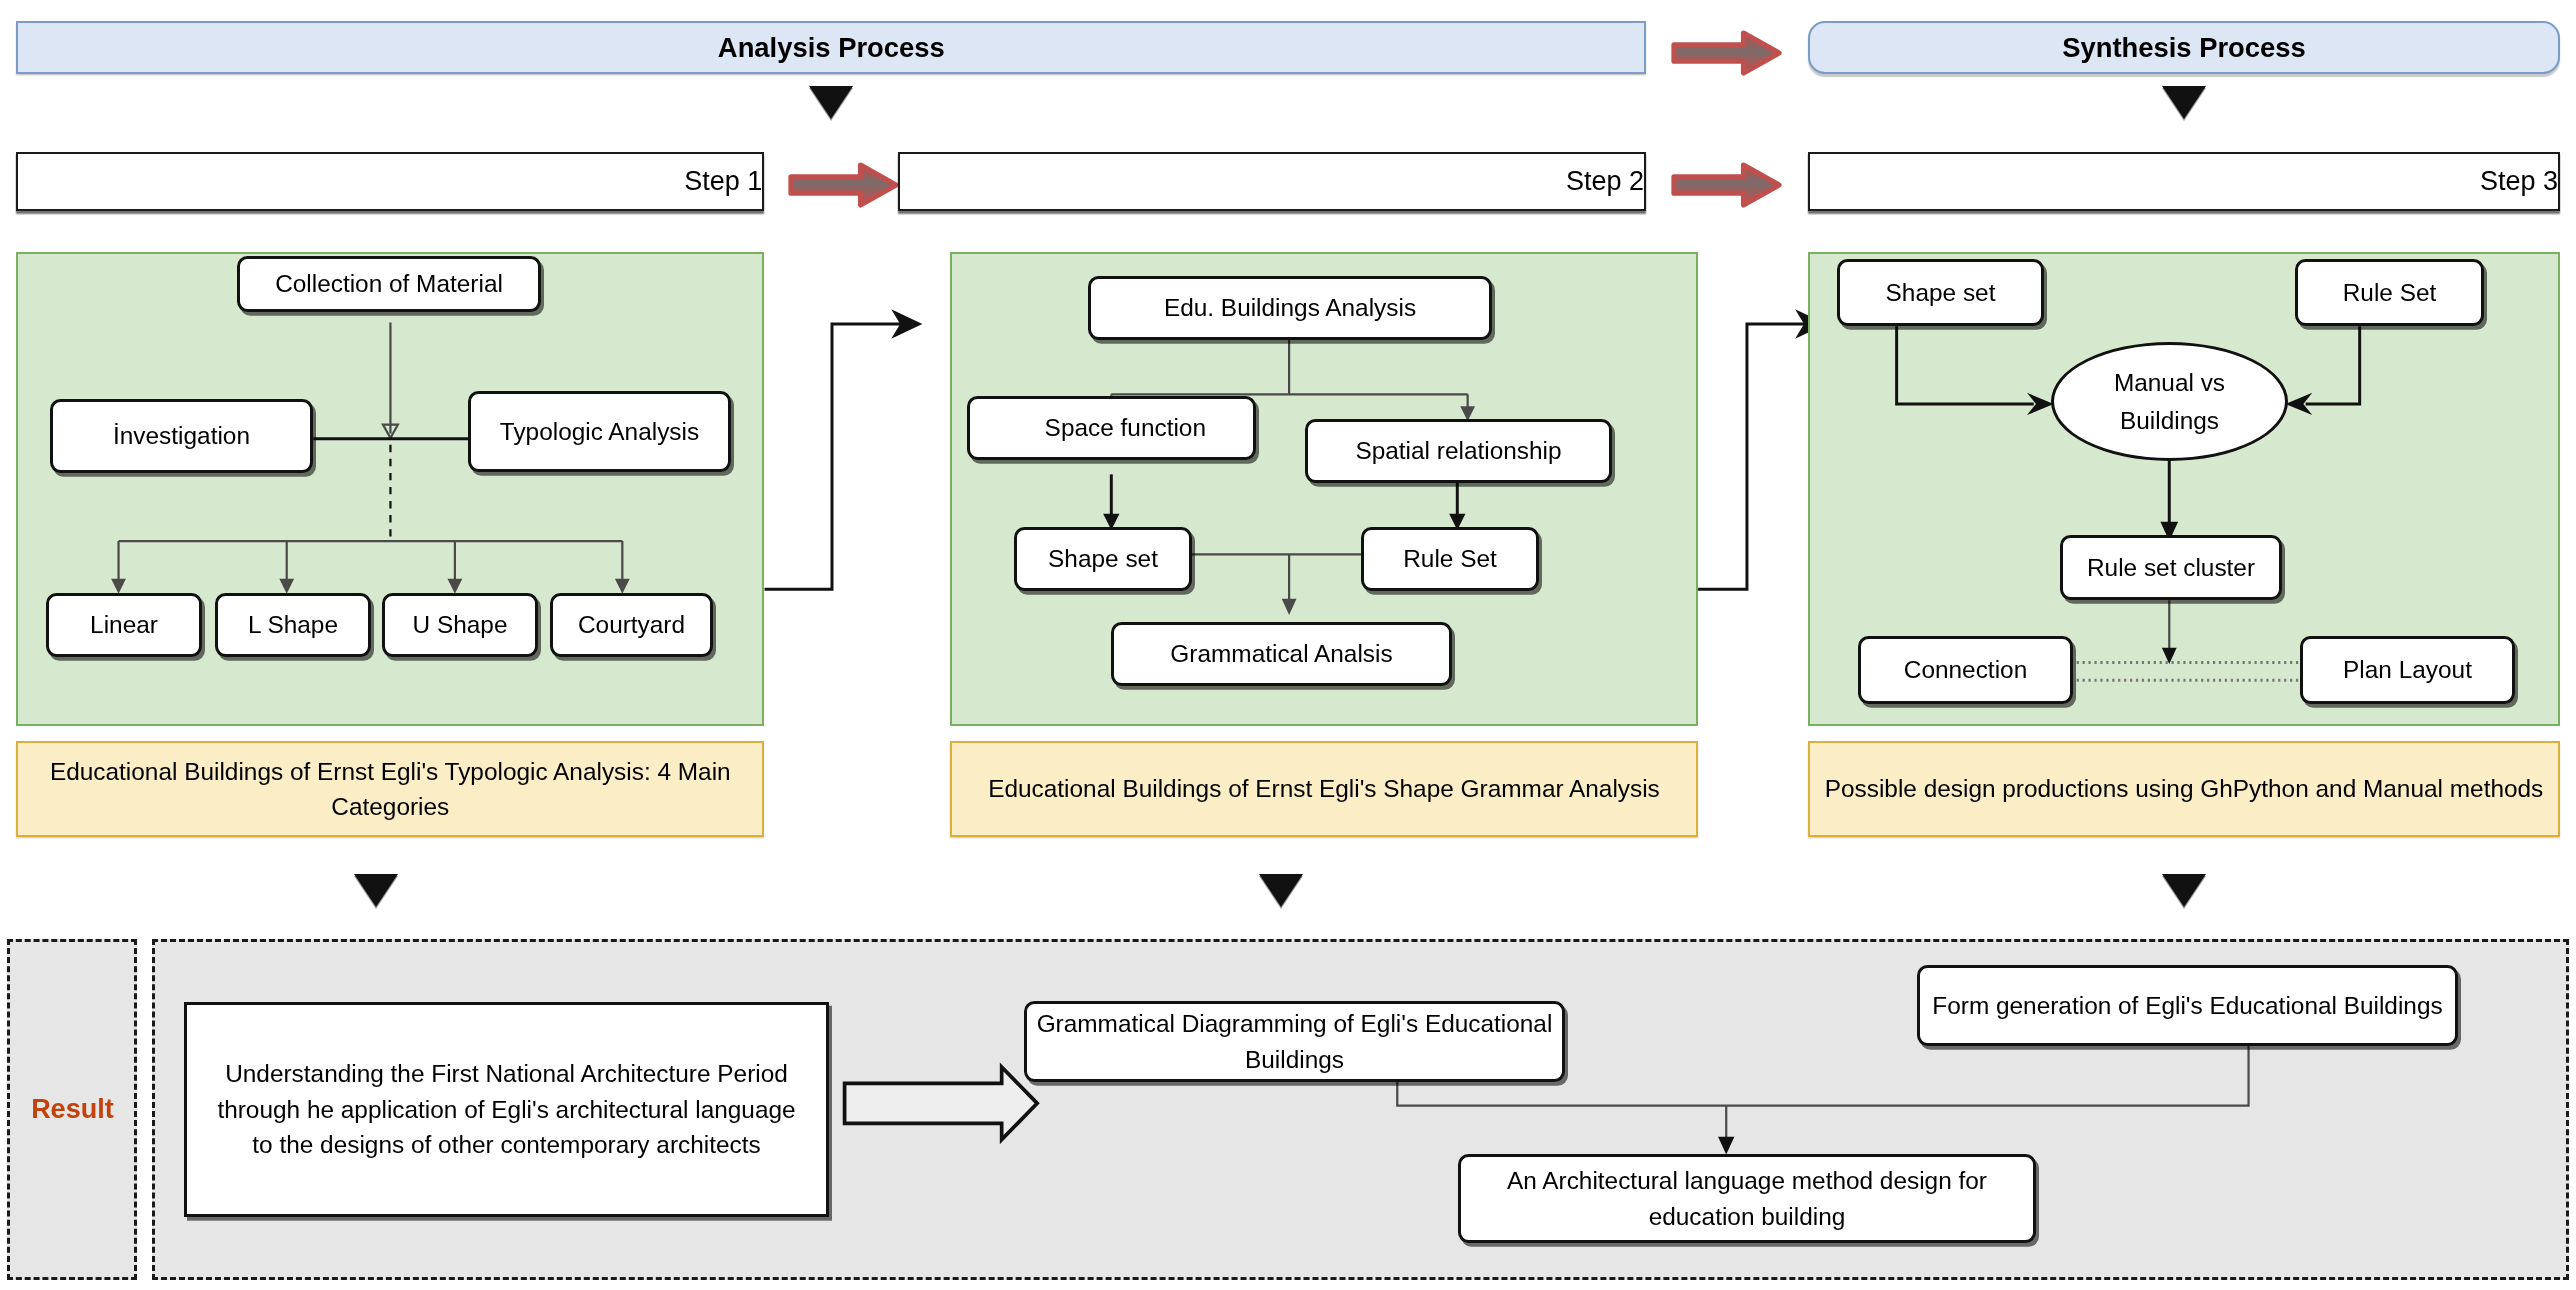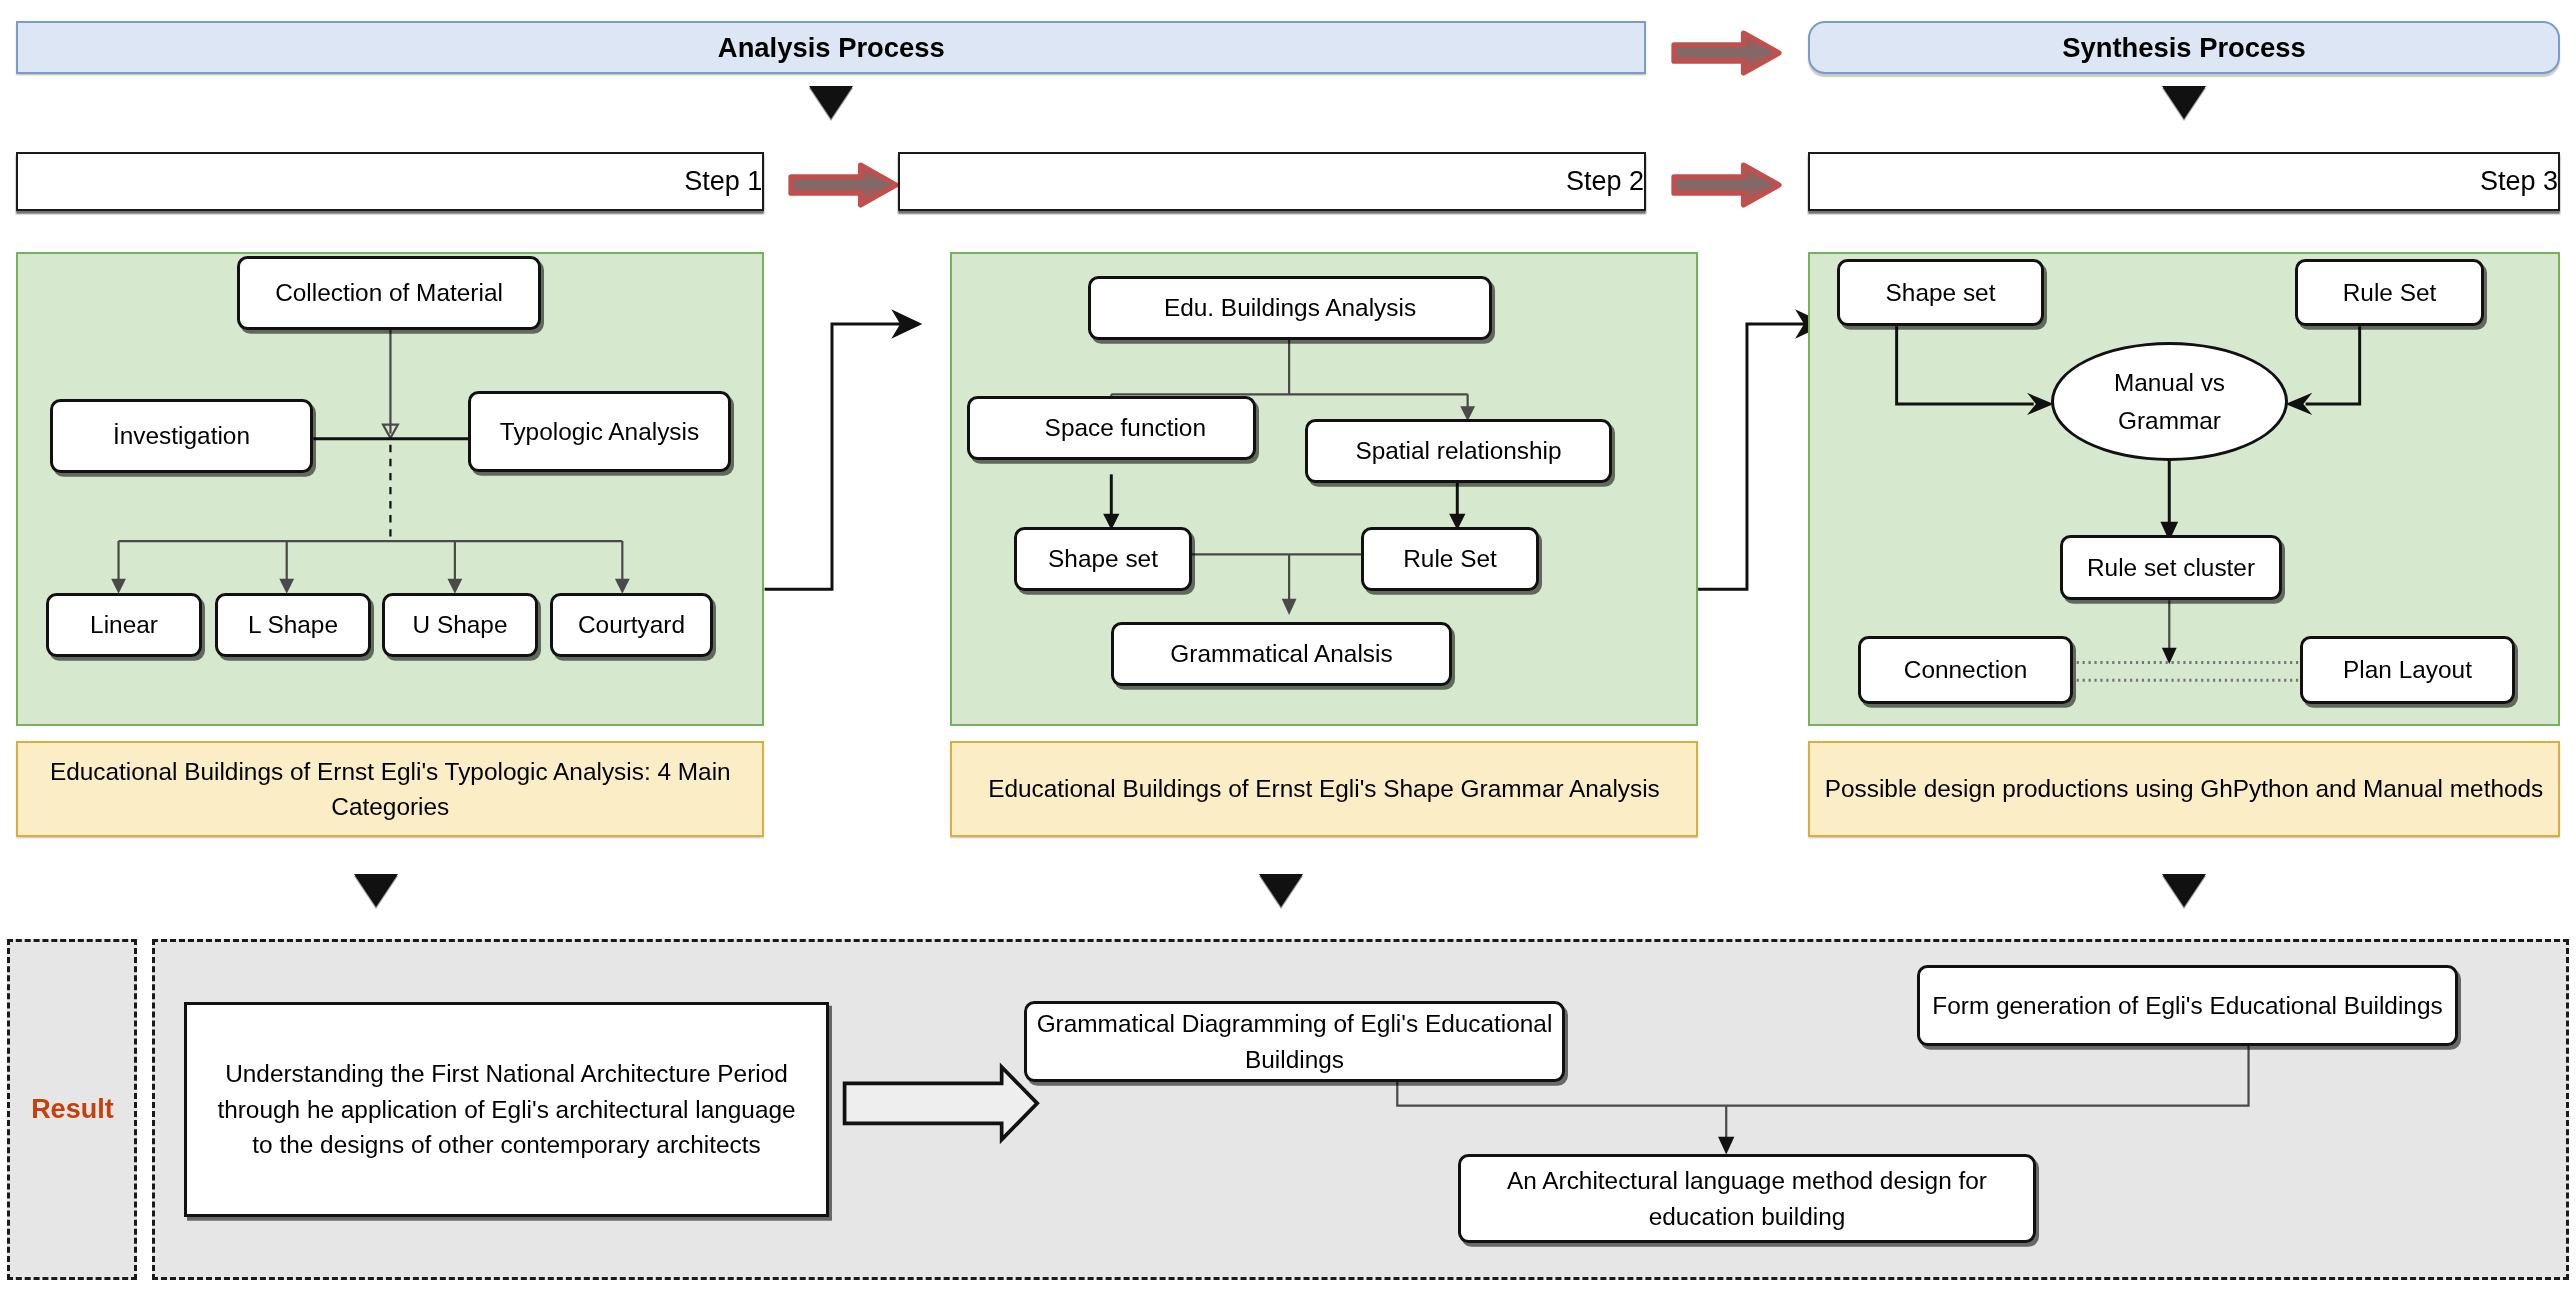--- a/index.html
+++ b/index.html
@@ -152,21 +152,21 @@
     <path class="ln-thin" d="M840 730 L840 795"></path>
     <path d="M150 781 L160 801 L170 781 Z" fill="#4a4a4a"></path>
     <path d="M377 781 L387 801 L397 781 Z" fill="#4a4a4a"></path>
     <path d="M604 781 L614 801 L624 781 Z" fill="#4a4a4a"></path>
     <path d="M830 781 L840 801 L850 781 Z" fill="#4a4a4a"></path>
 
     <path class="ln" d="M1032 795 L1123 795 L1123 437 L1215 437"></path>
     <path d="M1203 417 L1245 437 L1203 457 L1215 437 Z" fill="#111"></path>
   </svg>
 
-  <div class="abs node" style="left:237px;top:256px;width:304px;height:74px;">
+  <div class="abs node" style="left:237px;top:256px;width:304px;height:56px;">
     <span>Collection of Material</span>
   </div>
 
   <div class="abs node" style="left:50px;top:399px;width:263px;height:74px;">
     <span>İnvestigation</span>
   </div>
 
   <div class="abs node" style="left:468px;top:391px;width:263px;height:81px;">
     <span>Typologic Analysis</span>
   </div>
@@ -253,21 +253,21 @@
 
   <div class="abs node" style="left:1837px;top:259px;width:207px;height:67px;">
     <span>Shape set</span>
   </div>
   <div class="abs node" style="left:2295px;top:259px;width:189px;height:67px;">
     <span>Rule Set</span>
   </div>
 
   <div class="abs ellipse" style="left:2051px;top:342px;width:237px;height:119px;">
     <span>Manual vs</span>
-    <span>Grammar</span>
+    <span>Buildings</span>
   </div>
 
   <div class="abs node" style="left:2060px;top:535px;width:222px;height:65px;">
     <span>Rule set cluster</span>
   </div>
 
   <div class="abs node" style="left:1858px;top:636px;width:215px;height:68px;">
     <span>Connection</span>
   </div>
   <div class="abs node" style="left:2300px;top:636px;width:215px;height:68px;">

